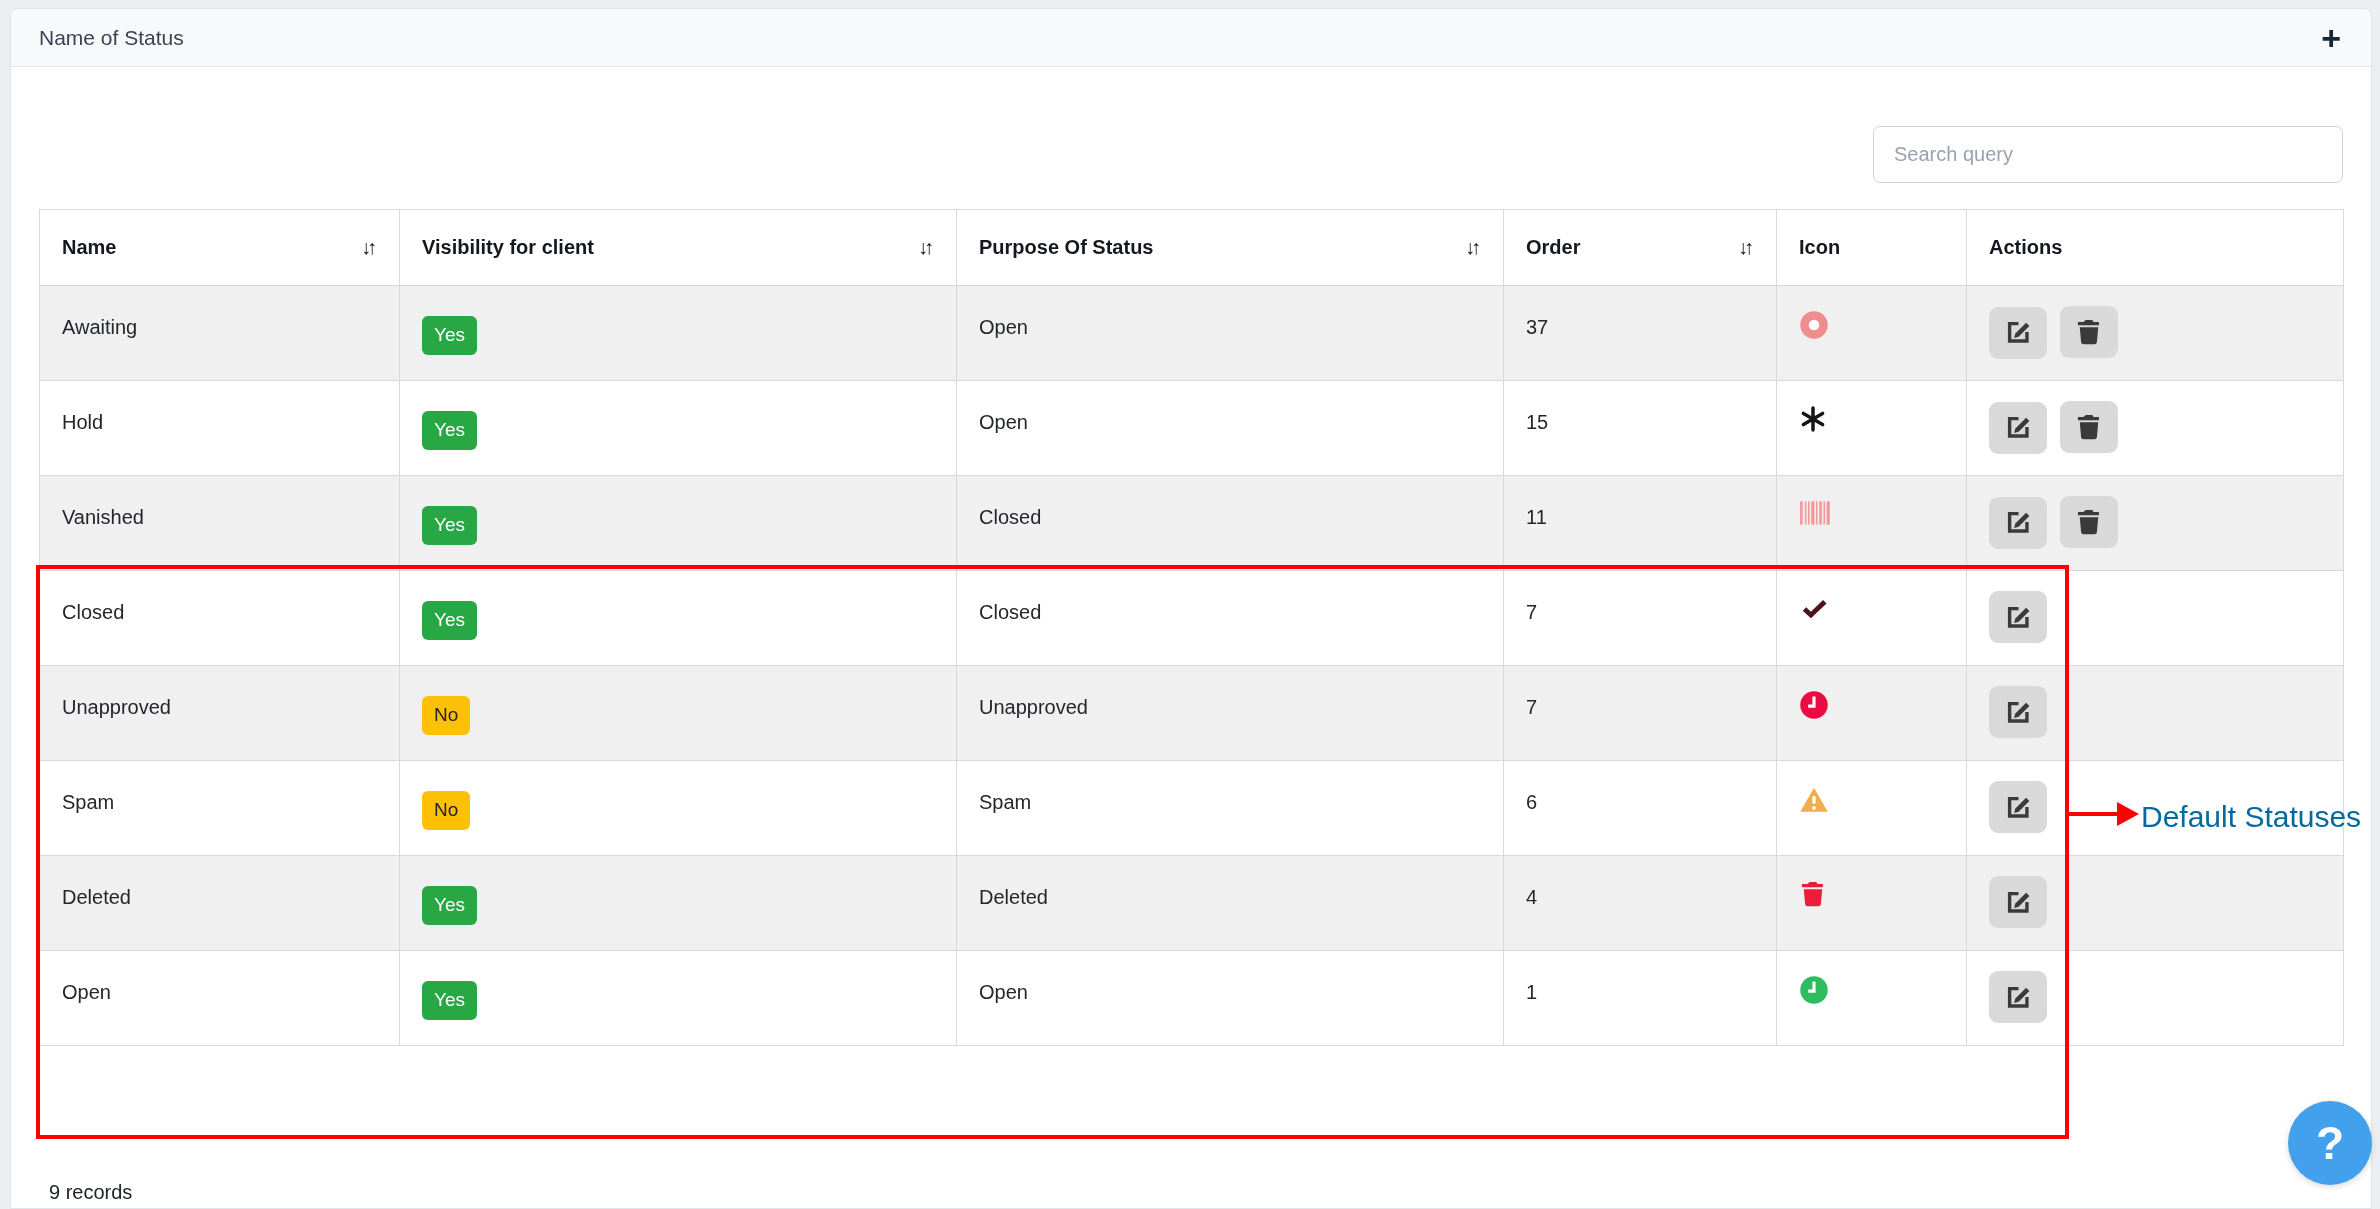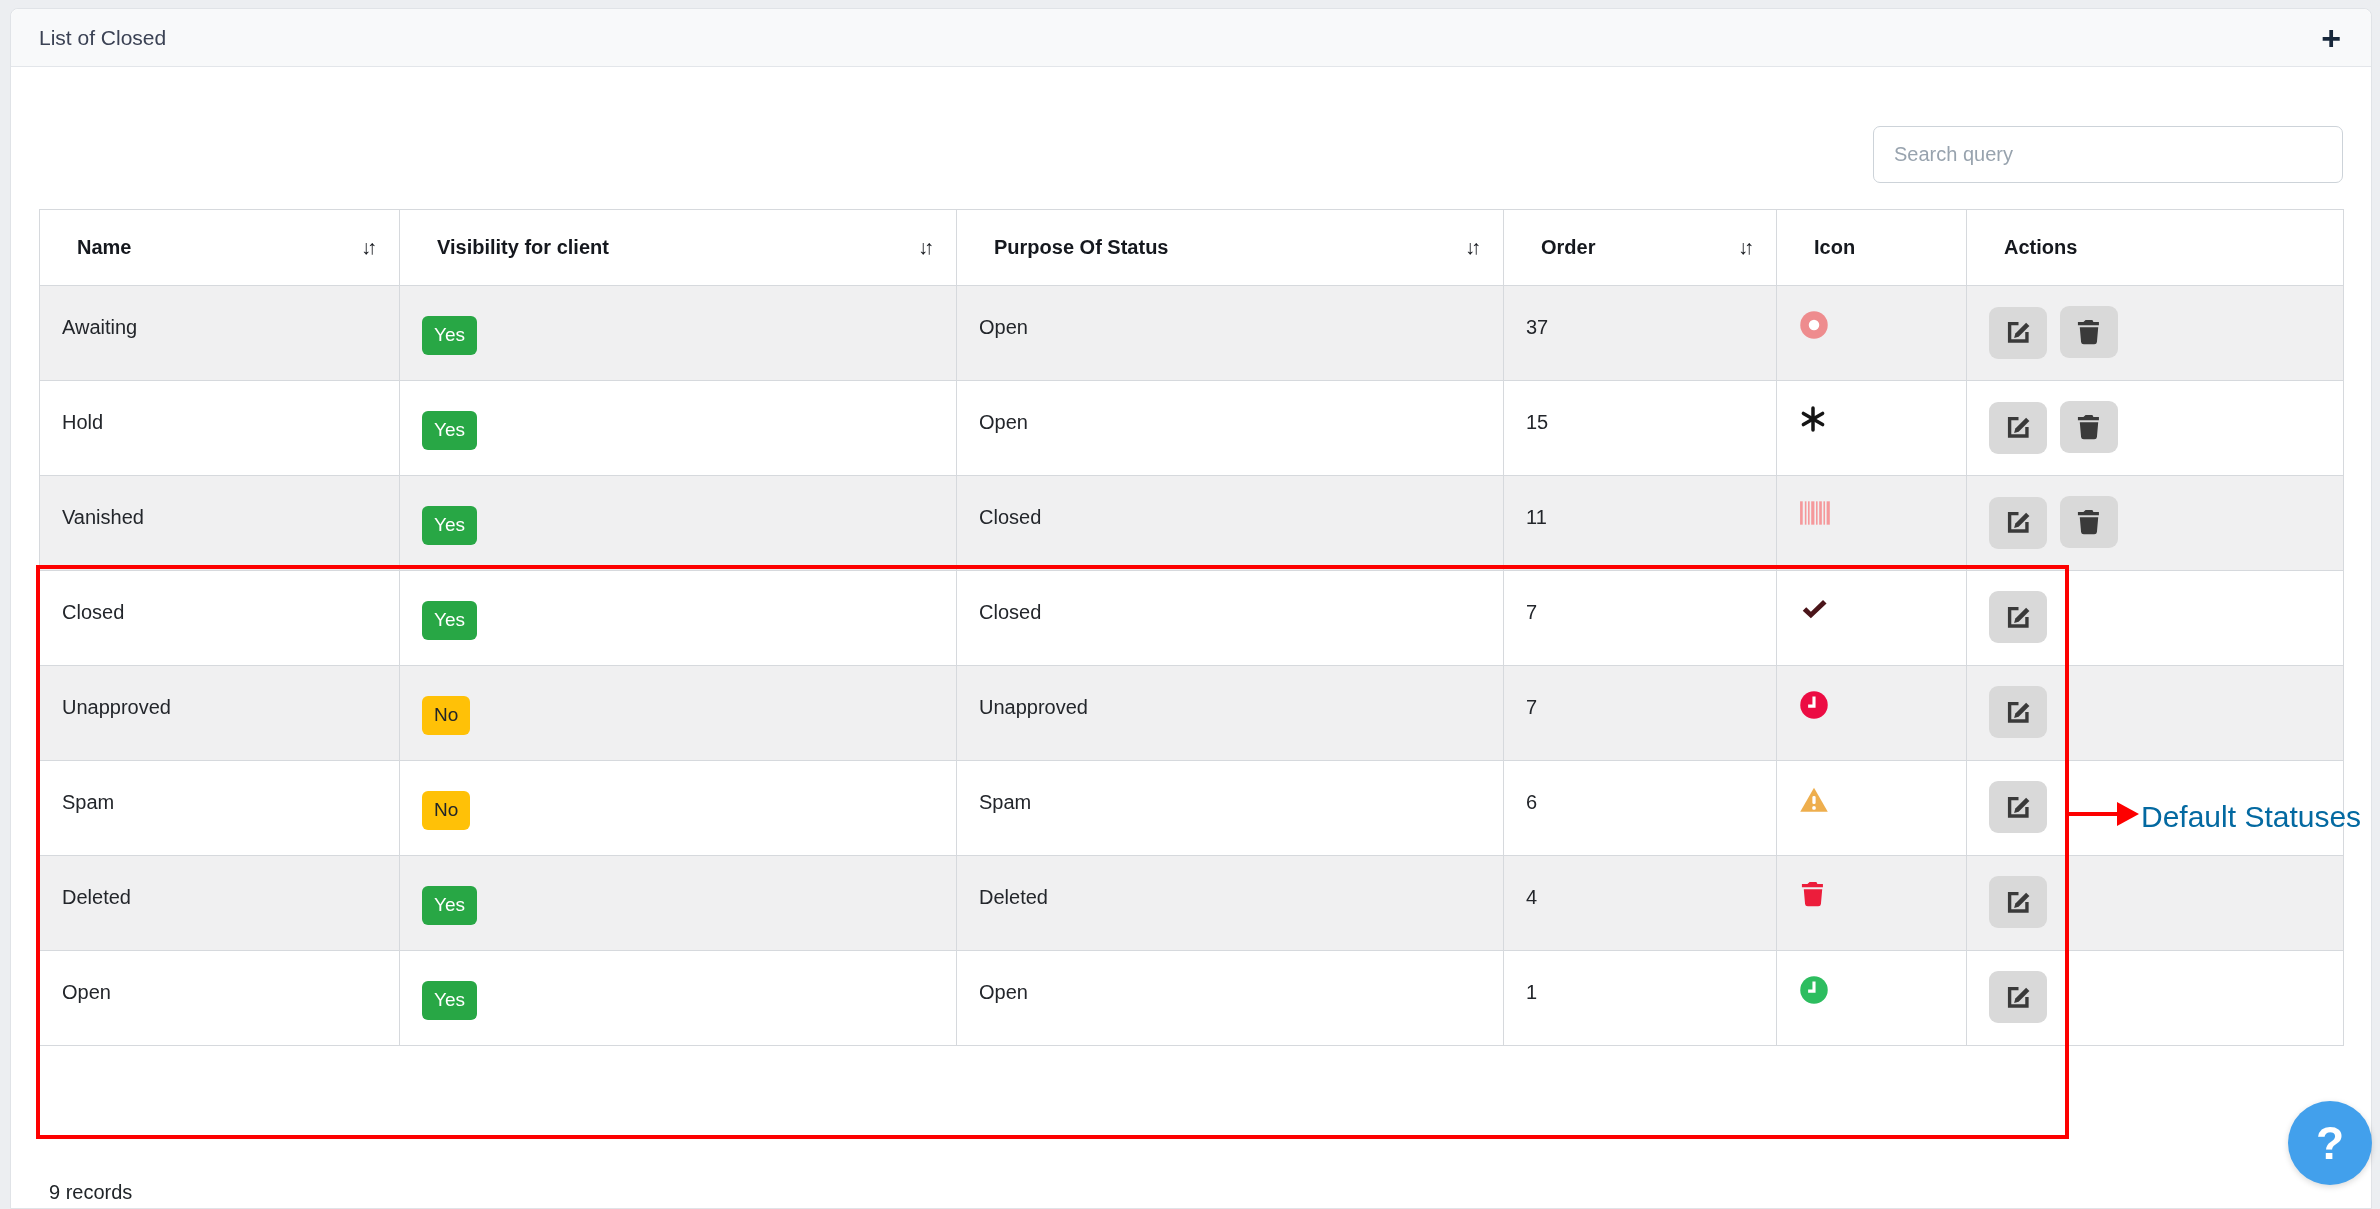--- a/index.html
+++ b/index.html
@@ -22,21 +22,21 @@
           border:1px solid #cdd3d9; border-radius:7px; font-size:20px; padding:0 20px;
           color:#14532d; outline:none; font-family:"Liberation Sans", sans-serif; background:#fff; }
   .search-input::placeholder { color:#98a3ae; }
 
   
   .table-wrap { position:absolute; left:28px; top:200px; width:2306px; }
   table { border-collapse:collapse; table-layout:fixed; width:2304px; font-size:20px; color:#23262b; }
   th, td { border:1px solid #d6d9dd; }
   thead th { height:76px; padding:0 22px; text-align:left; background:#fff;
           font-size:20px; font-weight:700; color:#15181e; }
-  .th-inner { display:flex; align-items:flex-end; justify-content:space-between;margin-left:15px; }
+  .th-inner { display:flex; align-items:flex-end; justify-content:space-between; }
   .sort-glyph { font-weight:700; font-size:20px; letter-spacing:-4px; padding-right:4px;
           cursor:pointer; color:#15181e; }
   tbody td { height:95px; vertical-align:top; padding:30px 24px 0 22px; }
   tbody tr:nth-child(odd) td { background:#f0f0f1; }
   tbody tr:nth-child(even) td { background:#fff; }
   td.icon-cell { padding-top:24px; }
   td.actions-cell { padding-top:20px; }
 
   .badge { display:inline-block; padding:8px 12px; border-radius:6px; font-size:19px; line-height:1.2; }
 
@@ -65,21 +65,21 @@
           box-shadow:0 2px 6px rgba(0,0,0,0.15); font-family:"Liberation Sans", sans-serif; }
 </style>
 </head>
 <body>
 
 <div class="page">
 
   <div class="card">
 
     <div class="card-header">
-      <span class="card-title">List of Closed</span>
+      <span class="card-title">Name of Status</span>
       <button class="add-btn"><span>+</span></button>
     </div>
 
     <input class="search-input" type="text" placeholder="Search query" style="">
 
     <div class="table-wrap">
       <table>
         <colgroup>
           <col style="width:360px">
             <col style="width:557px">

